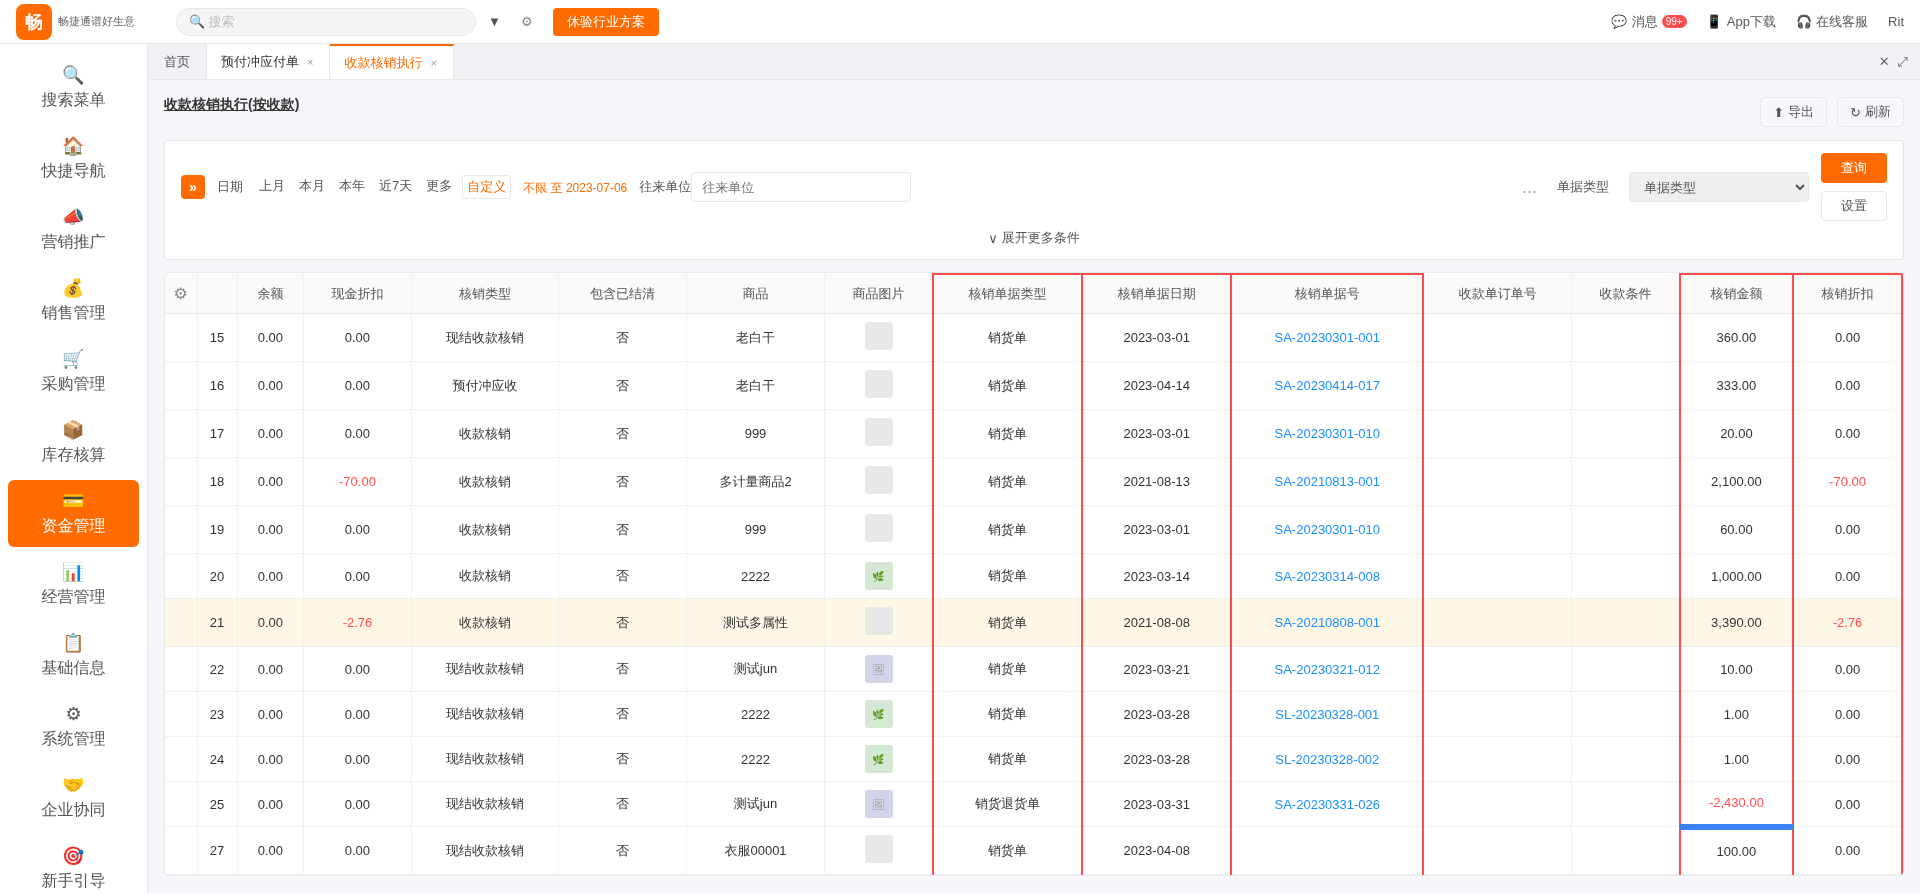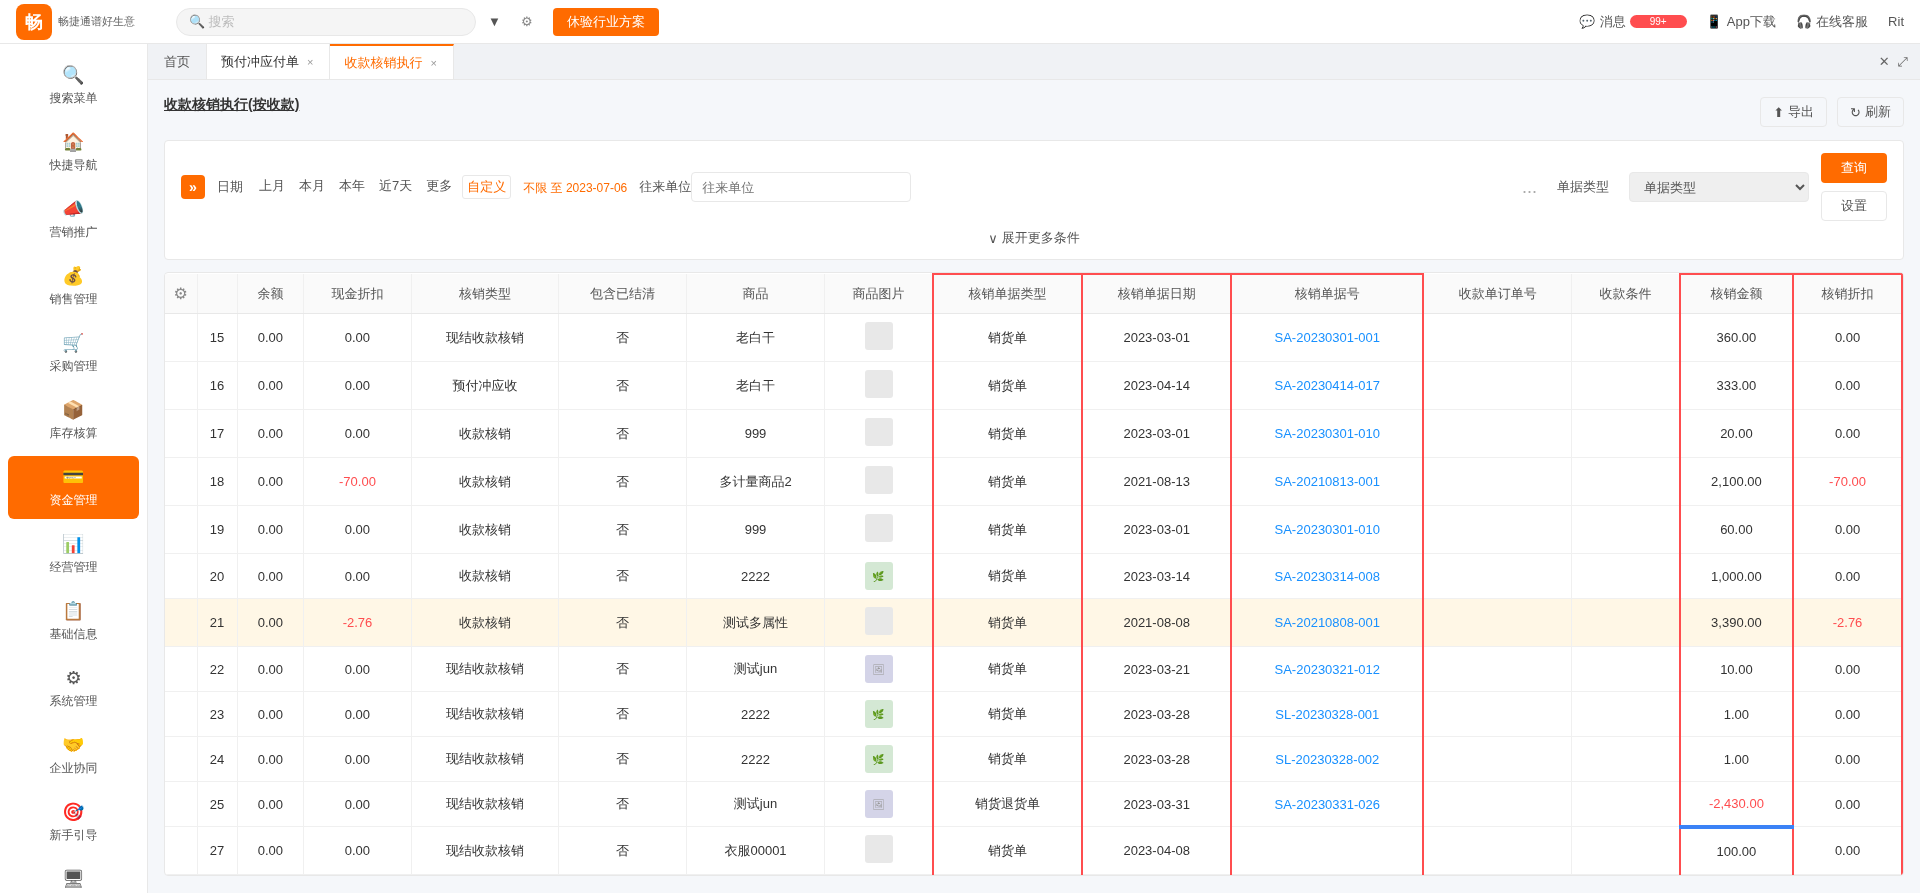--- a/index.html
+++ b/index.html
@@ -65,21 +65,21 @@
       display: flex; align-items: center; gap: 20px;
     }
     .top-bar-right-item {
       display: flex; align-items: center; gap: 4px; color: #555; cursor: pointer; font-size: 13px;
     }
     .badge {
       background: #ff4d4f;
       color: #fff;
       border-radius: 8px;
       font-size: 10px;
-      padding: 1px 20px;
+      padding: 1px 4px;
       min-width: 16px;
       text-align: center;
     }
     .top-bar-user {
       color: #555; font-size: 13px;
     }
 
     
     .main-layout {
       display: flex;
@@ -101,21 +101,21 @@
       align-items: center;
       padding: 10px 8px;
       cursor: pointer;
       color: #555;
       gap: 4px;
       border-radius: 4px;
       margin: 2px 8px;
     }
     .sidebar-item.active { background: #ff6b00; color: #fff; border-radius: 6px; }
     .sidebar-item .icon { font-size: 18px; }
-    .sidebar-item .label { font-size: 12px; font-family: Liberation Serif, serif; }
+    .sidebar-item .label { font-size: 16px; font-family: Liberation Serif, serif; }
 
     
     .content-area {
       flex: 1;
       display: flex;
       flex-direction: column;
       overflow: hidden;
     }
 
     
@@ -720,21 +720,21 @@
     <td class="">0.00</td>
     <td>现结收款核销</td>
     <td>否</td>
     <td>测试jun</td>
     <td style="text-align:center;"><div class="img-placeholder has-img2">🖼</div></td>
     <td style="border-left:2px solid #ff4d4f; border-right:2px solid #ff4d4f; border-bottom:1px solid #f0f0f0;">销货退货单</td>
     <td style="border-left:2px solid #ff4d4f; border-right:2px solid #ff4d4f; border-bottom:1px solid #f0f0f0;">2023-03-31</td>
     <td style="border-left:2px solid #ff4d4f; border-right:2px solid #ff4d4f; border-bottom:1px solid #f0f0f0;"><span class="text-link">SA-20230331-026</span></td>
     <td></td>
     <td></td>
-    <td class="text-red" style="border-left:2px solid #ff4d4f; border-right:2px solid #ff4d4f; border-bottom:4px solid #3b82f6;">-2,430.00</td>
+    <td class="text-red" style="border-left:2px solid #ff4d4f; border-right:2px solid #ff4d4f; border-bottom:6px solid #3b82f6;">-2,430.00</td>
     <td class="" style="border-left:2px solid #ff4d4f; border-right:2px solid #ff4d4f; border-bottom:1px solid #f0f0f0;">0.00</td>
   </tr>
               <tr>
     <td class="gear-icon-cell"></td>
     <td>27</td>
     <td>0.00</td>
     <td class="">0.00</td>
     <td>现结收款核销</td>
     <td>否</td>
     <td>衣服00001</td>

